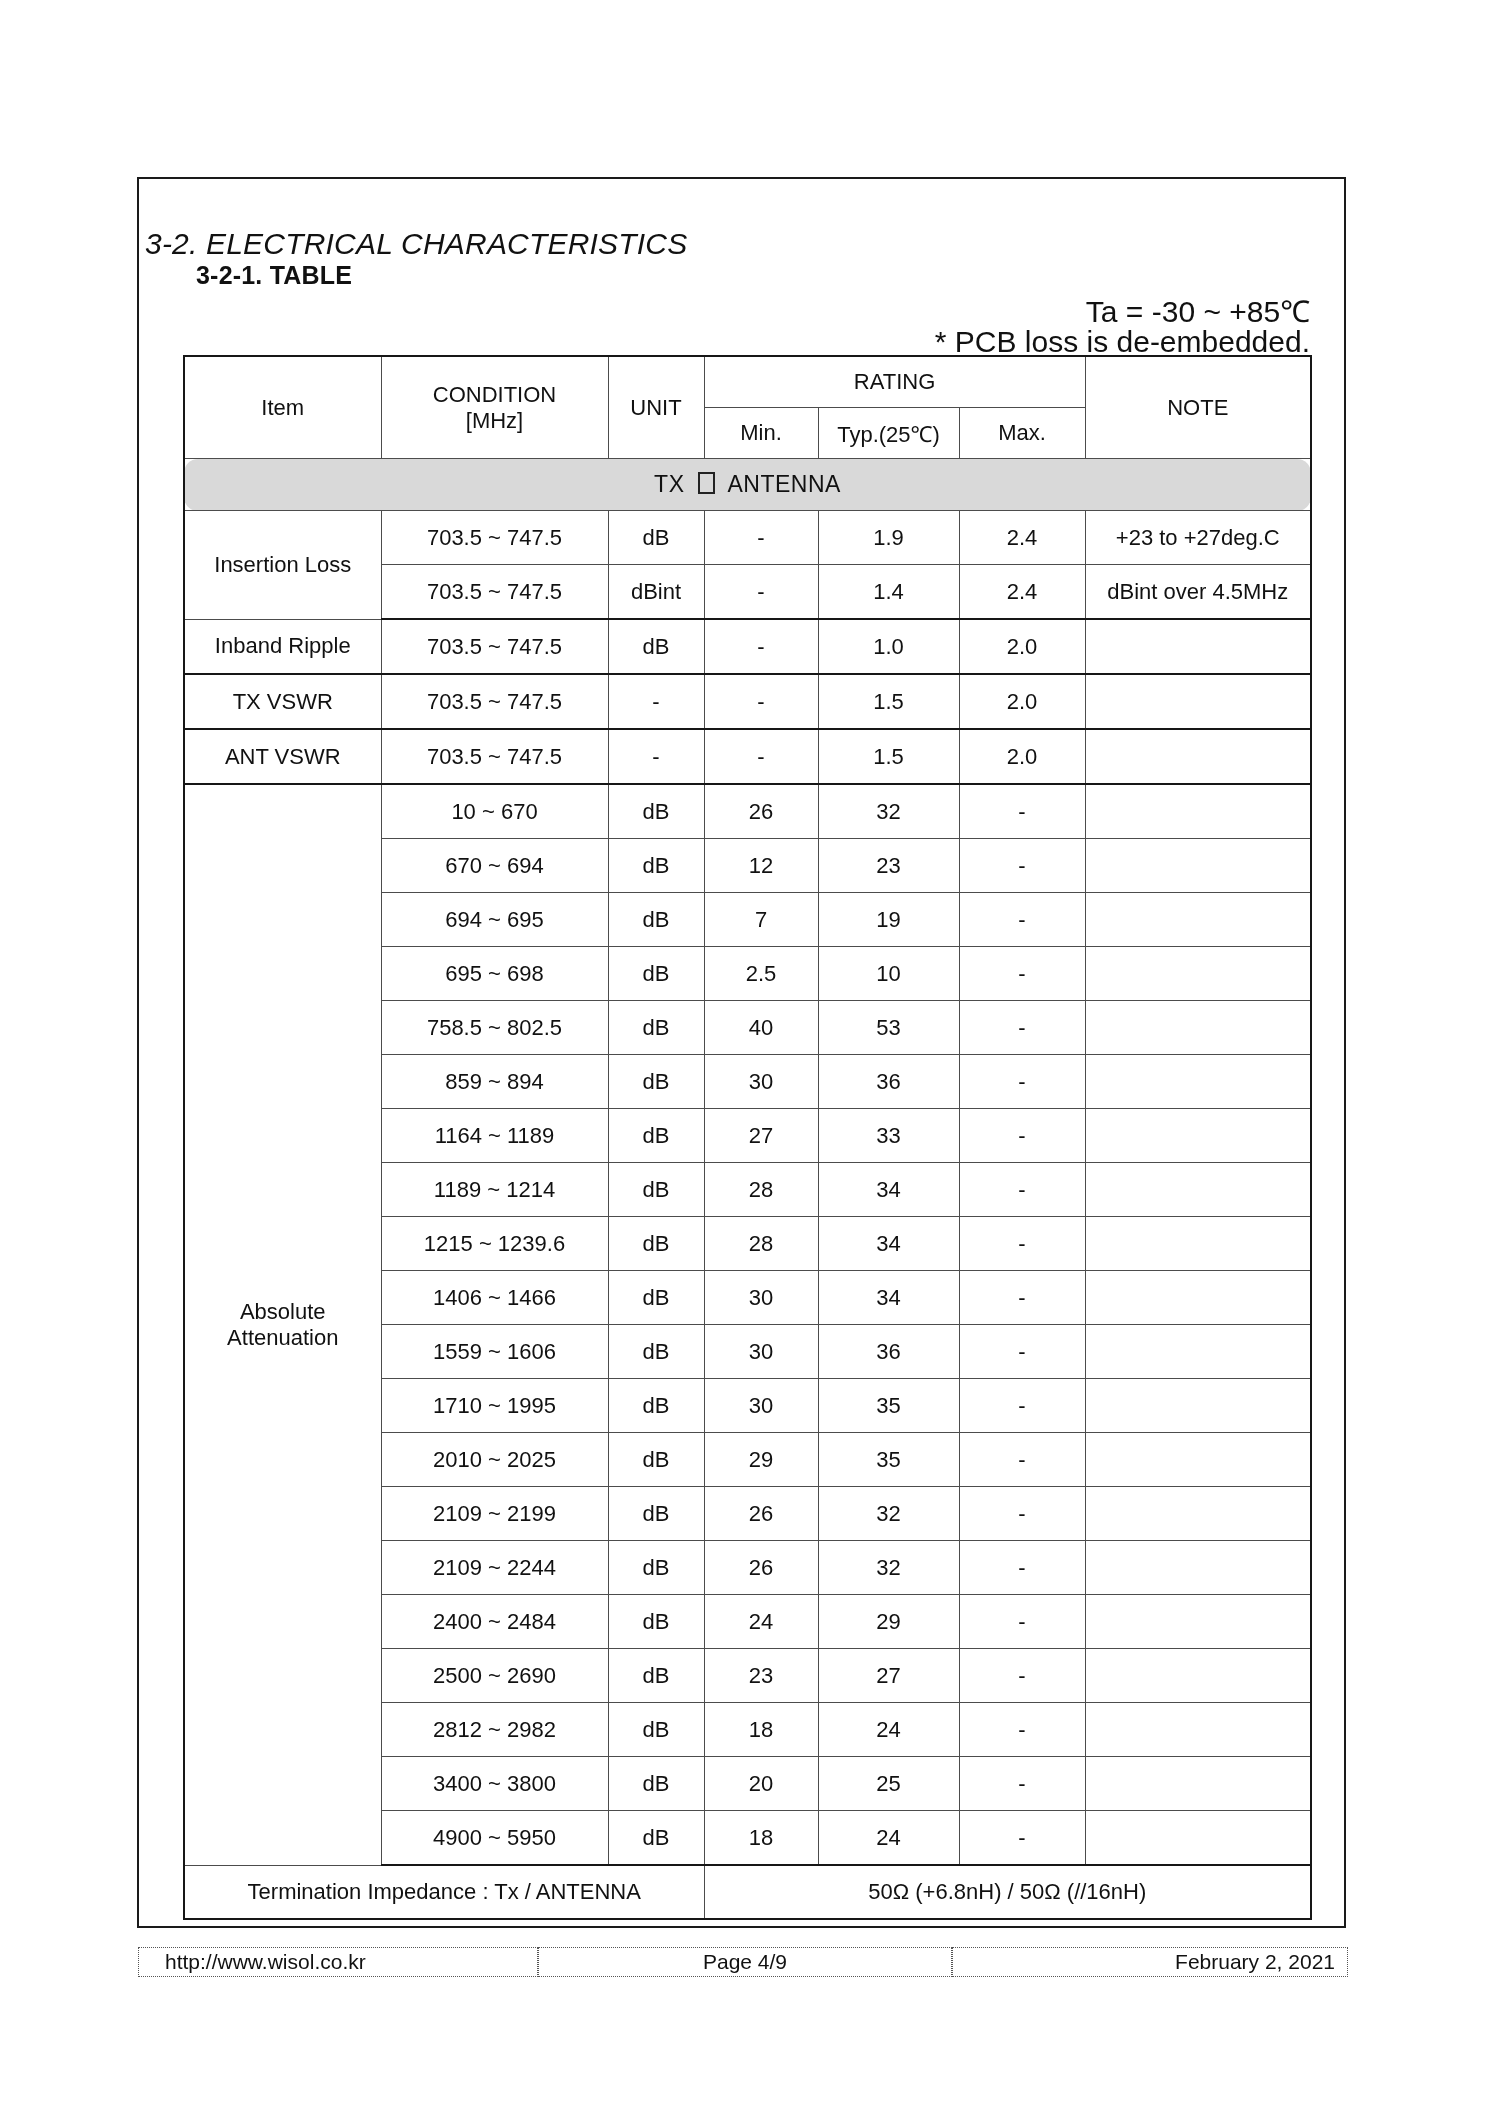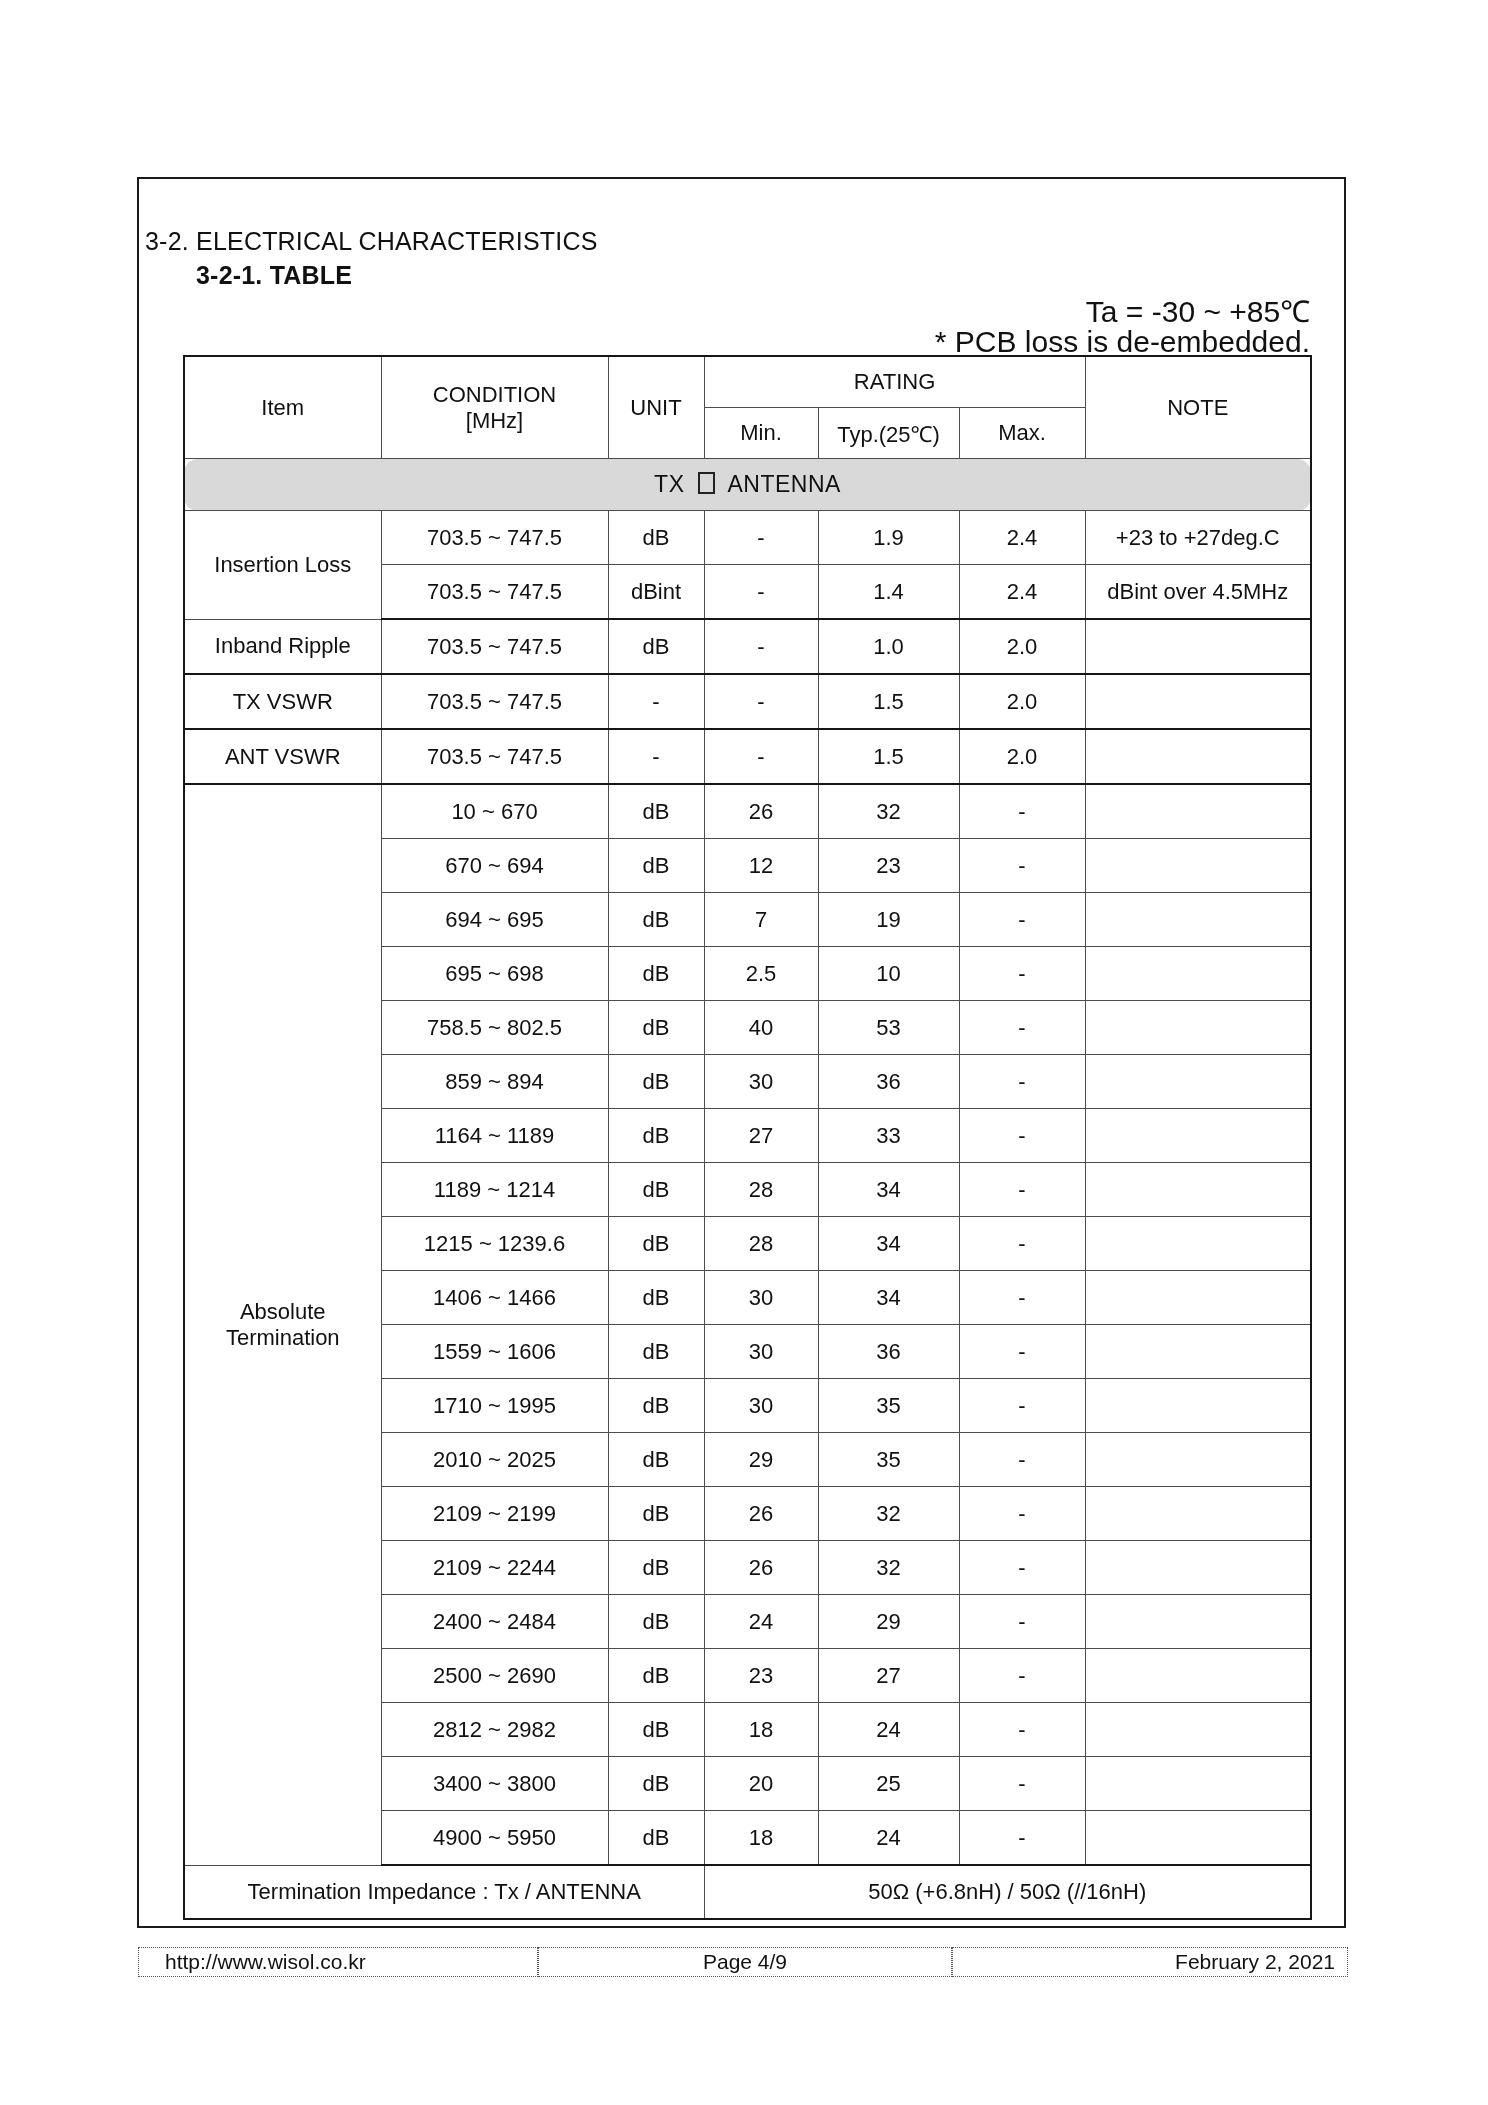--- a/index.html
+++ b/index.html
@@ -1,20 +1,20 @@
 <!DOCTYPE html>
 <html><head>
 <meta charset="utf-8">
 <style>
   html,body{margin:0;padding:0;background:#ffffff;}
   .page{position:relative;width:1488px;height:2105px;background:#fff;
         font-family:"Liberation Sans",sans-serif;color:#111;overflow:hidden;}
   .pborder{position:absolute;left:137px;top:177px;width:1209px;height:1751px;
            border:2px solid #1a1a1a;box-sizing:border-box;}
-  .title1{position:absolute;left:145px;top:227px;font-size:25px;letter-spacing:.2px;white-space:nowrap;}
+  .title1{position:absolute;left:145px;top:227px;font-size:30px;letter-spacing:.2px;white-space:nowrap;font-style:italic;}
   .title2{position:absolute;left:196px;top:261px;font-size:25px;letter-spacing:.2px;white-space:nowrap;font-weight:bold;}
   .notes{position:absolute;top:297px;right:178px;text-align:right;font-size:30px;line-height:30px;white-space:nowrap;}
   table.spec{position:absolute;left:183px;top:355px;width:1127px;border-collapse:collapse;
              table-layout:fixed;font-size:22px;border:2px solid #161616;}
   .spec th,.spec td{border:1px solid #4c4c4c;text-align:center;vertical-align:middle;
                     padding:0;font-weight:400;overflow:hidden;white-space:nowrap;}
   .hdr1 th{height:50px;}
   .hdr2 th{height:50px;}
   .banner td{height:51px;background:#d9d9d9;font-size:23px;letter-spacing:.5px;border-radius:14px;}
   .row td{height:53px;}
@@ -122,21 +122,21 @@
         <td>-</td>
         <td>-</td>
         <td>1.5</td>
         <td>2.0</td>
         <td></td>
       </tr>
 
       <tr class="row">
         <td rowspan="20" class="lbl2">
           <div>Absolute</div>
-          <div>Termination</div>
+          <div>Attenuation</div>
         </td>
         <td>10 ~ 670</td>
         <td>dB</td>
         <td>26</td>
         <td>32</td>
         <td>-</td>
         <td></td>
       </tr>
       <tr class="row">
         <td>670 ~ 694</td>

